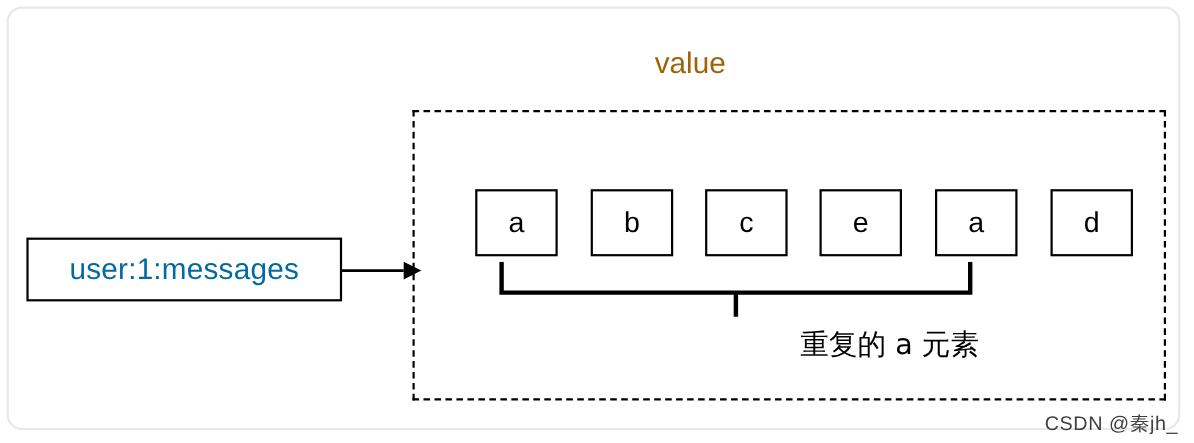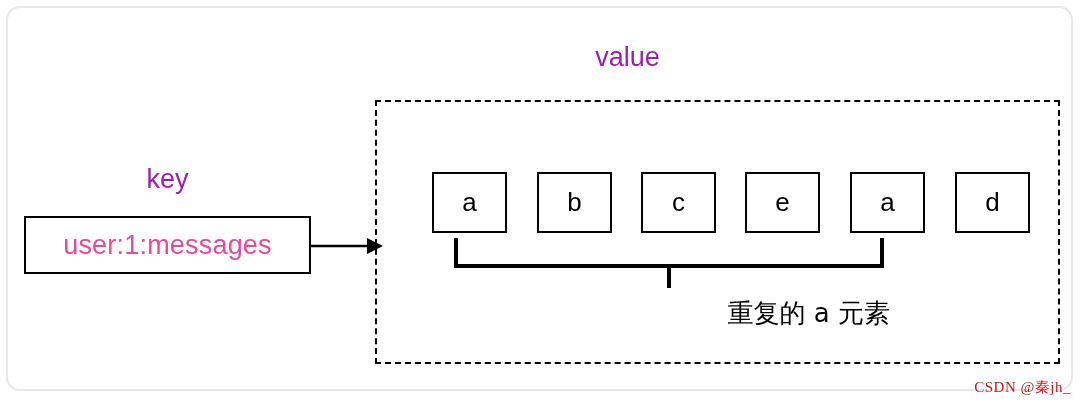--- a/index.html
+++ b/index.html
@@ -33,21 +33,21 @@
     position: absolute;
     left: 375px;
     top: 100px;
     width: 685px;
     height: 264px;
     border: 2px dashed #000000;
     box-sizing: border-box;
   }
   .label {
     position: absolute;
-    color: #a21caf;
+    color: #a16207;
     white-space: nowrap;
   }
   .label-value {
     left: 0;
     top: 42px;
     width: 1085px;
     text-align: center;
     font-size: 27px;
   }
   
@@ -69,21 +69,21 @@
     top: 216px;
     width: 287px;
     height: 58px;
     border: 2px solid #000000;
     box-sizing: border-box;
     background: #ffffff;
     display: flex;
     align-items: center;
     justify-content: center;
     font-size: 27px;
-    color: #ec4899;
+    color: #0369a1;
     letter-spacing: 0.2px;
   }
   
   .arrow-wrap {
     position: absolute;
     left: 309px;
     top: 228px;
     width: 76px;
     height: 36px;
   }
@@ -123,40 +123,39 @@
     width: 430px;
     text-align: right;
     font-size: 26px;
     color: #000000;
     font-family: "DejaVu Sans", "Liberation Sans", sans-serif;
   }
   .watermark {
     position: absolute;
     right: 14px;
     bottom: 6px;
-    font-size: 15px;
-    color: #b91c1c;
+    font-size: 18px;
+    color: #404040;
     letter-spacing: 0.5px;
-    font-family: Liberation Serif, serif;
+    font-family: Liberation Sans, sans-serif;
   }
 </style>
 </head>
 <body>
 
 <div id="canvas">
 
   <div class="outer-frame"></div>
 
   <div class="label label-value">
     <span>value</span>
   </div>
 
   <div class="value-region"></div>
 
-  <div class="label label-key">key</div>
 
   <div class="key-box">user:1:messages</div>
 
   <div class="arrow-wrap">
     <svg width="76" height="36" viewBox="0 0 76 36" xmlns="http://www.w3.org/2000/svg">
       <line x1="0" y1="18" x2="58" y2="18" stroke="#000000" stroke-width="2.4"></line>
       <polygon points="58,10 74,18 58,26" fill="#000000"></polygon>
     </svg>
   </div>
 

